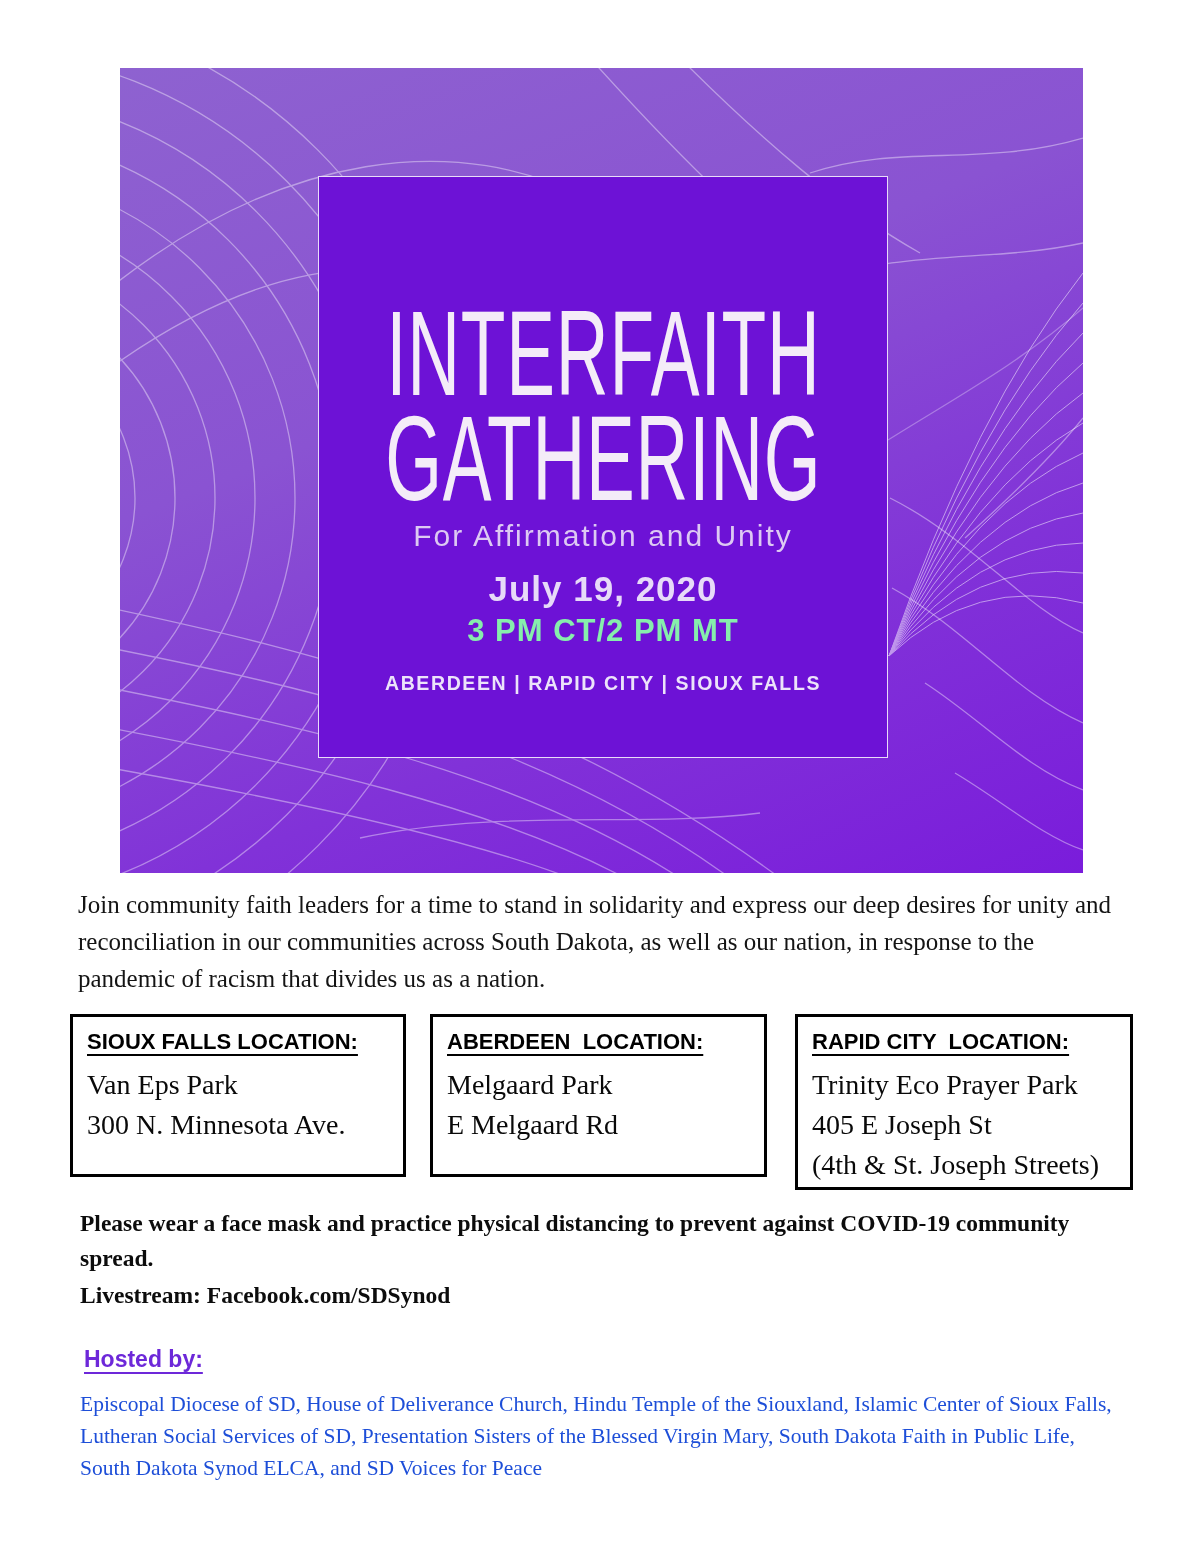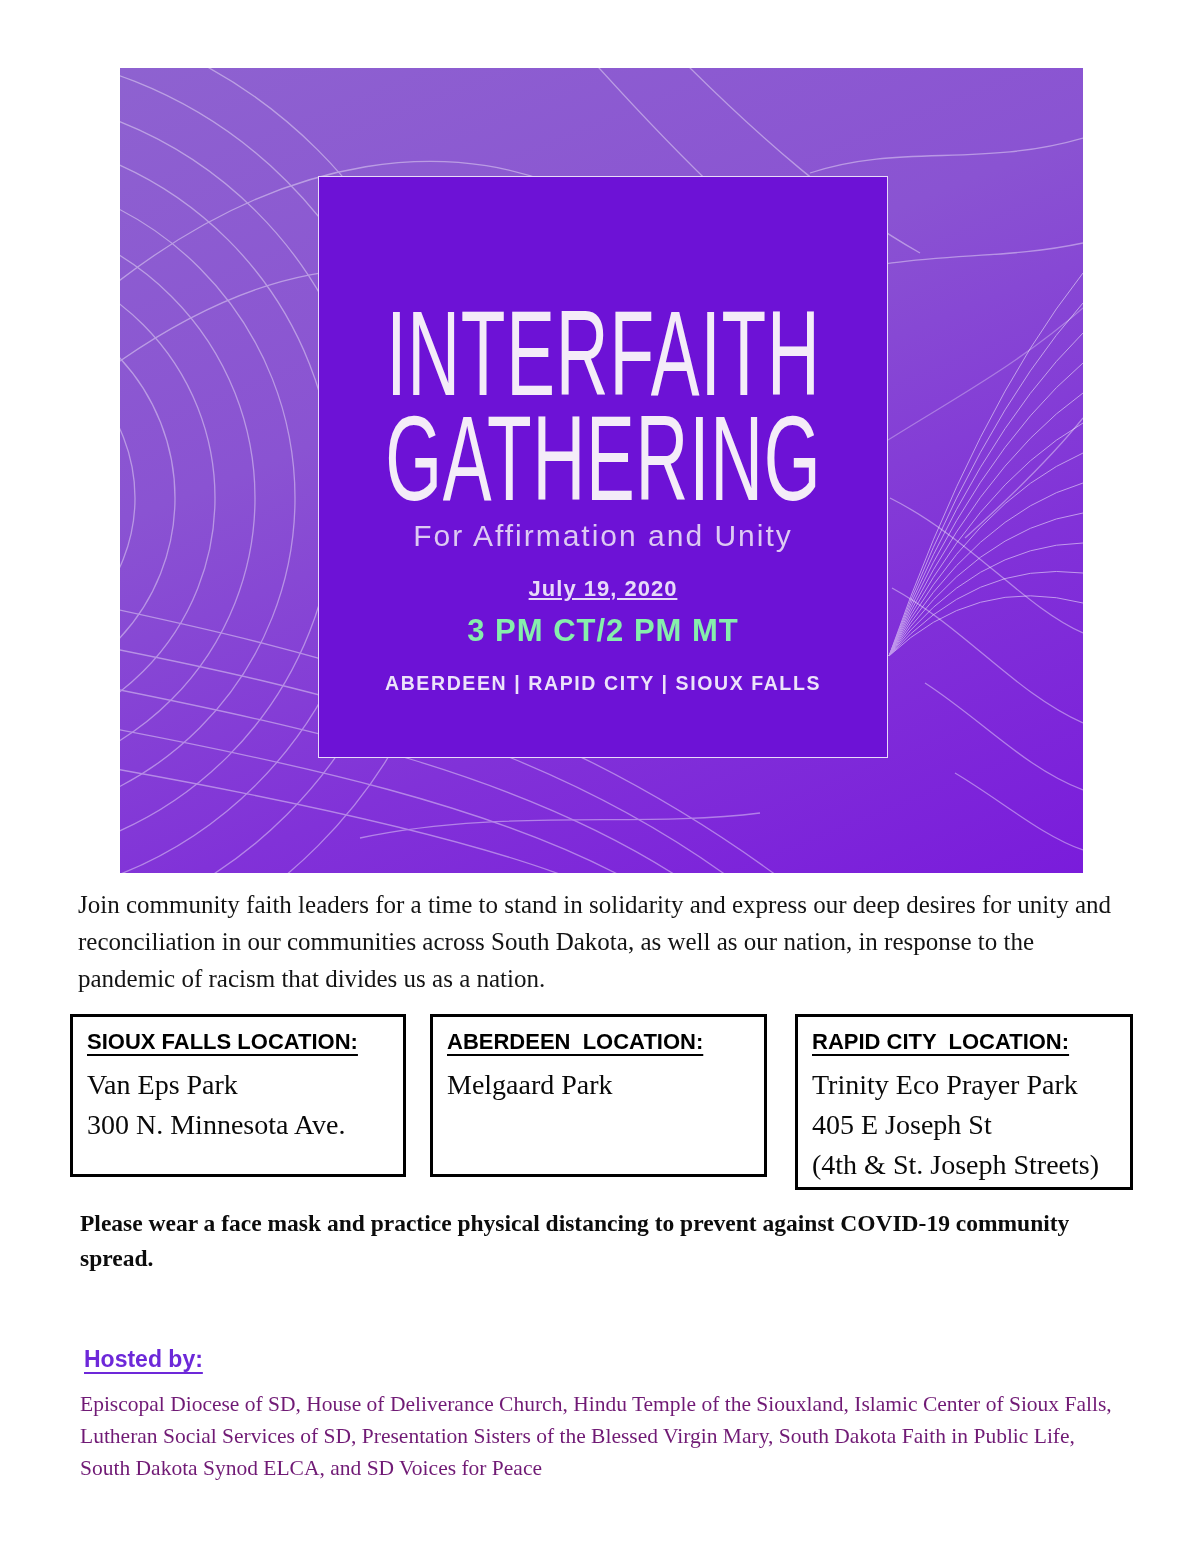--- a/index.html
+++ b/index.html
@@ -19,21 +19,21 @@
     background:#6d12d6;border:1px solid rgba(255,255,255,.85);
     display:flex;flex-direction:column;align-items:center;box-sizing:border-box;
     font-family:"Liberation Sans", sans-serif;text-align:center;
   }
   .title-line{
     font-size:95px;font-weight:400;letter-spacing:1px;line-height:105px;
     color:#f4ecf8;transform:scale(0.77,1.26);transform-origin:50% 50%;white-space:pre;
   }
   .title-block{margin-top:125px;}
   .subtitle{margin-top:4px;font-size:30px;font-weight:400;letter-spacing:2px;color:#ddc9f3;line-height:40px;}
-  .date-line{margin-top:12px;font-size:22px;font-weight:700;letter-spacing:1px;color:#e7daf8;line-height:42px;text-decoration:underline;}
+  .date-line{margin-top:12px;font-size:35px;font-weight:700;letter-spacing:1px;color:#e7daf8;line-height:42px;}
   .time-line{font-size:31px;font-weight:700;letter-spacing:1px;color:#86efac;line-height:42px;}
   .cities{margin-top:20px;font-size:19.5px;font-weight:700;letter-spacing:1.6px;color:#ecе3fa;color:#ece3fa;white-space:pre;}
   
   .intro{
     position:absolute;left:78px;top:886px;width:1055px;margin:0;
     font-size:25px;line-height:37px;color:#141414;
   }
   
   .loc-box{
     position:absolute;top:1014px;box-sizing:border-box;border:3px solid #000;
@@ -58,21 +58,21 @@
     font-weight:700;font-size:23.5px;color:#0c0c0c;
   }
   
   .hosted-head{
     position:absolute;left:84px;top:1346px;margin:0;
     font-family:"Liberation Sans", sans-serif;font-weight:700;font-size:23px;color:#6d28d9;
     text-decoration:underline;text-decoration-thickness:2px;text-underline-offset:5px;
   }
   .hosts{
     position:absolute;left:80px;top:1388px;width:1040px;margin:0;
-    font-size:21.5px;line-height:32px;color:#701a75;
+    font-size:21.5px;line-height:32px;color:#1d4ed8;
   }
 </style>
 </head>
 <body>
 
 <div class="page">
 
   <header class="banner">
     <svg class="waves" viewBox="0 0 963 805" preserveAspectRatio="none" aria-hidden="true">
       <g fill="none" stroke="#ffffff" stroke-width="1.3" opacity="0.40">
@@ -143,27 +143,29 @@
 
   <section>
     <div class="loc-box loc-1">
       <div class="loc-head">SIOUX FALLS LOCATION:</div>
       <div class="loc-line">Van Eps Park</div>
       <div class="loc-line">300 N. Minnesota Ave.</div>
     </div>
     <div class="loc-box loc-2">
       <div class="loc-head">ABERDEEN  LOCATION:</div>
       <div class="loc-line">Melgaard Park</div>
+      <div class="loc-line">E Melgaard Rd</div>
     </div>
     <div class="loc-box loc-3">
       <div class="loc-head">RAPID CITY  LOCATION:</div>
       <div class="loc-line">Trinity Eco Prayer Park</div>
       <div class="loc-line">405 E Joseph St</div>
       <div class="loc-line">(4th &amp; St. Joseph Streets)</div>
     </div>
   </section>
 
   <p class="covid">Please wear a face mask and practice physical distancing to prevent against COVID-19 community spread.</p>
+  <p class="livestream">Livestream: Facebook.com/SDSynod</p>
 
   <h3 class="hosted-head">Hosted by:</h3>
   <p class="hosts">Episcopal Diocese of SD, House of Deliverance Church, Hindu Temple of the Siouxland, Islamic Center of Sioux Falls, Lutheran Social Services of SD, Presentation Sisters of the Blessed Virgin Mary, South Dakota Faith in Public Life, South Dakota Synod ELCA, and SD Voices for Peace</p>
 
 </div>
 
 </body></html>

